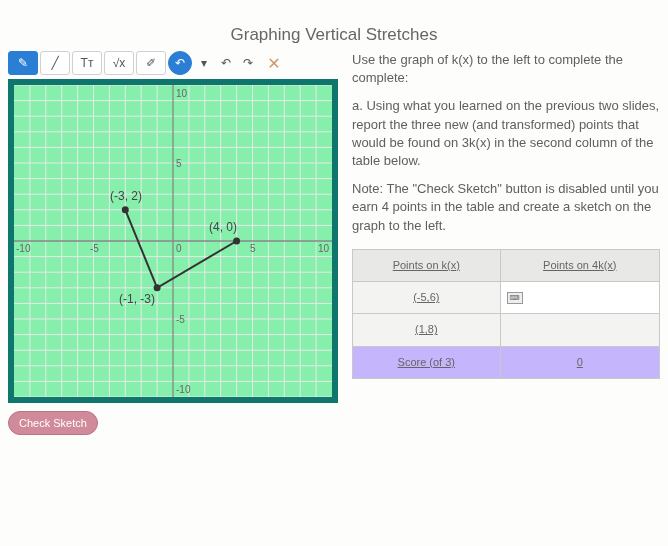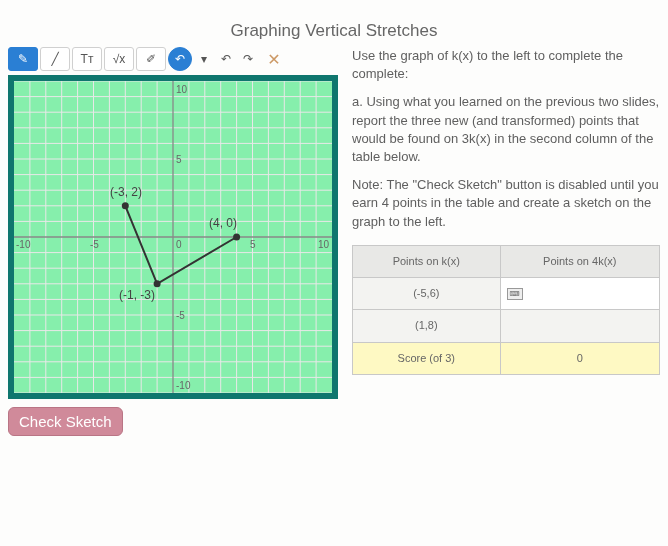--- a/index.html
+++ b/index.html
@@ -3,21 +3,21 @@
 <meta charset="utf-8">
 <style>
   body {
     margin: 0;
     padding: 0;
     font-family: Arial, sans-serif;
     background: #fdfdfc;
     color: #555;
     width: 668px;
   }
-  .container { padding: 20px 8px; }
+  .container { padding: 11px 8px; margin-top: 13px; }
   .title {
     text-align: center;
     font-size: 17px;
     color: #666;
     margin: 1px 0 6px;
   }
   .main { display: flex; }
   .left { width: 330px; }
   .right { flex: 1; padding-left: 14px; font-size: 13px; color: #5f5f5f; line-height: 1.4; }
   .toolbar {
@@ -49,43 +49,44 @@
     border: 6px solid #0f766e;
     background: #86efac;
     position: relative;
   }
   .check-btn {
     margin-top: 8px;
     background: #d08a9a;
     color: #fff;
     border: 1px solid #b97585;
     padding: 5px 10px;
-    font-size: 15px;
-    border-radius: 6px;
+    font-size: 11px;
+    border-radius: 12px;
     cursor: pointer;
   }
   .right p { margin: 0 0 10px; }
   .table-wrap { margin-top: 14px; }
   table { border-collapse: collapse; width: 100%; }
   th, td {
     border: 1px solid #c8c8c8;
     padding: 8px 4px;
     font-size: 11px;
     text-align: center;
     background: #f3f3f1;
     color:#666;
+    text-decoration:underline;
   }
   th { background: #e8e8e6; font-weight: normal; }
   .input-cell { background: #fff; position:relative;}
   .tiny-kb {
     position:absolute; left:6px; top:50%; transform:translateY(-50%);
     width:14px; height:10px; border:1px solid #999; background:#eee;
     display:flex; align-items:center; justify-content:center; font-size:7px;
   }
-  .score-row td { background:#fef9c3; }
+  .score-row td { background:#c4b5fd; }
 </style>
 </head>
 <body>
 
 <div class="container">
   <div class="title">Graphing Vertical Stretches</div>
   <div class="main">
     <div class="left">
       <div class="toolbar">
         <div class="tbtn active-blue">✎</div>

